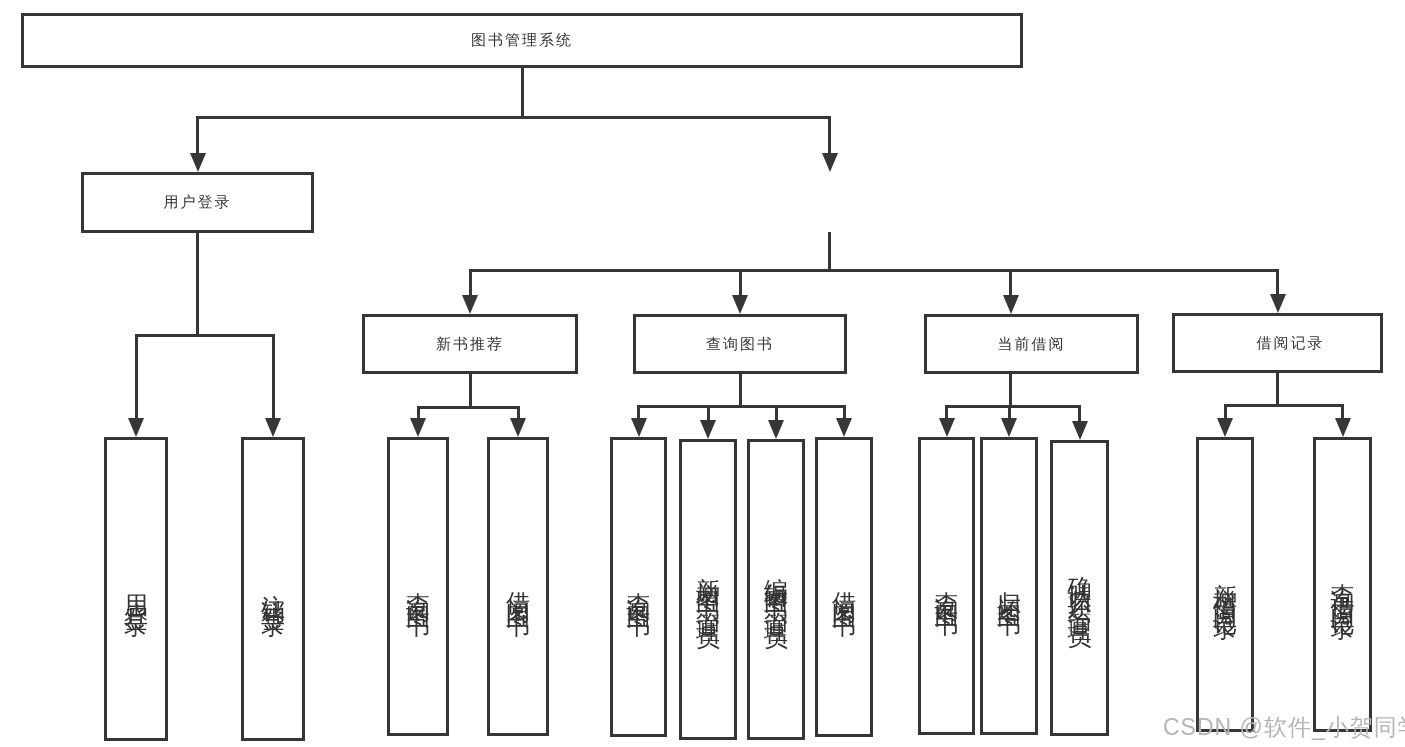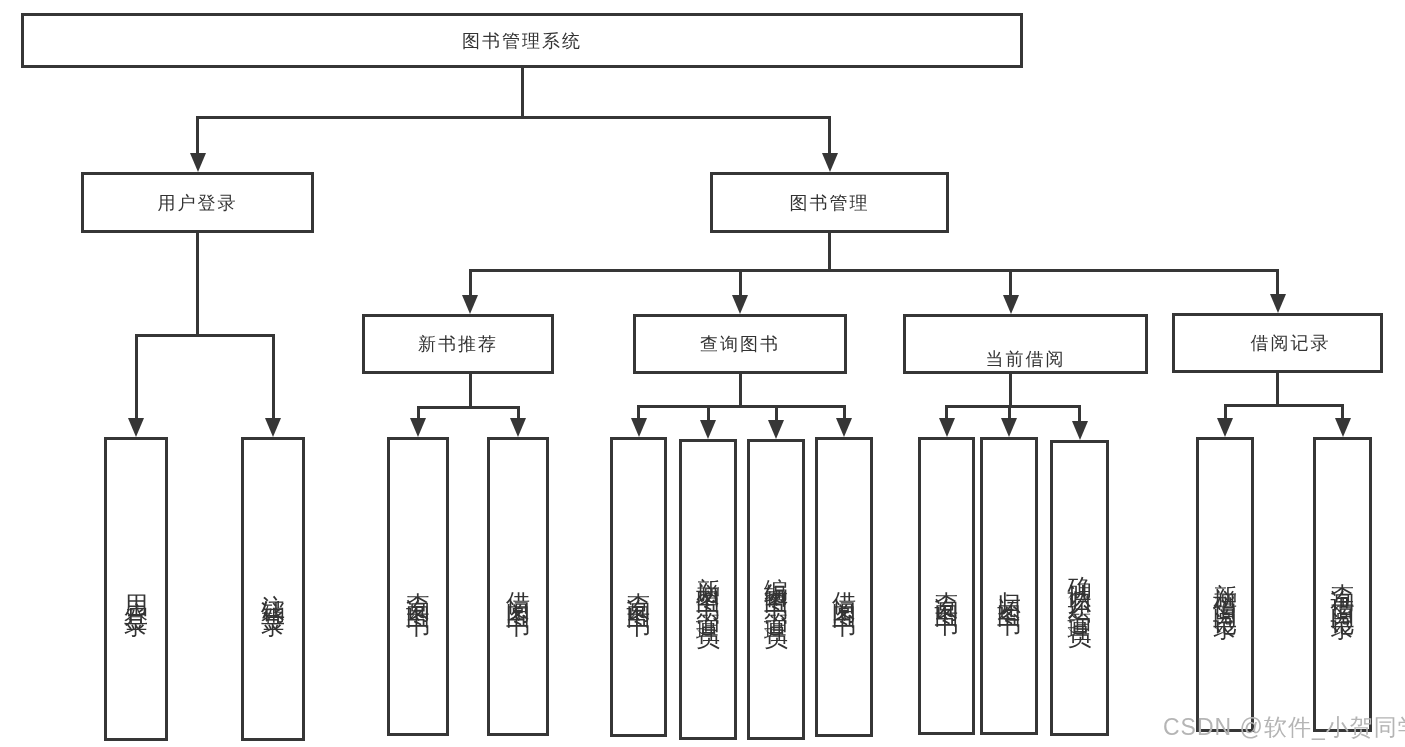--- a/index.html
+++ b/index.html
@@ -18,21 +18,21 @@
     position: absolute;
     background: #ffffff;
     border: 3px solid #363636;
     color: #333333;
     display: flex;
     align-items: center;
     justify-content: center;
     text-align: center;
   }
   .node.h {
-    font-size: 18px;
+    font-size: 15px;
     letter-spacing: 2px;
     white-space: nowrap;
   }
   .node.v {
     font-size: 24px;
   }
   .node.v span {
     writing-mode: vertical-rl;
     text-orientation: mixed;
     letter-spacing: 7px;
@@ -86,28 +86,25 @@
     <div class="node v" style="left: 104px; top: 437px; width: 64px; height: 304px;">
       <span>用户登录</span>
     </div>
     <div class="line" style="left: 271.5px; top: 335px; width: 3px; height: 85px;"></div>
     <div class="arrow" style="left: 265px; top: 418px;"></div>
     <div class="node v" style="left: 241px; top: 437px; width: 64px; height: 304px;">
       <span>注销登录</span>
     </div>
     <div class="line" style="left: 828px; top: 117px; width: 3px; height: 38px;"></div>
     <div class="arrow" style="left: 821.5px; top: 153px;"></div>
-    <div class="node h" style="left: 710px; top: 172px; width: 239px; height: 61px;">
-      <span>图书管理</span>
-    </div>
     <div class="line" style="left: 828px; top: 232px; width: 3px; height: 39.5px;"></div>
     <div class="line" style="left: 468.5px; top: 268.5px; width: 810.5px; height: 3px;"></div>
     <div class="line" style="left: 468.5px; top: 270px; width: 3px; height: 27px;"></div>
     <div class="arrow" style="left: 462px; top: 295px;"></div>
-    <div class="node h" style="left: 362px; top: 314px; width: 192px; height: 60px;">
+    <div class="node h" style="left: 362px; top: 314px; width: 216px; height: 60px;">
       <span>新书推荐</span>
     </div>
     <div class="line" style="left: 468.5px; top: 373px; width: 3px; height: 35.5px;"></div>
     <div class="line" style="left: 416.5px; top: 405.5px; width: 103px; height: 3px;"></div>
     <div class="line" style="left: 416.5px; top: 407px; width: 3px; height: 13px;"></div>
     <div class="arrow" style="left: 410px; top: 418px;"></div>
     <div class="node v" style="left: 387px; top: 437px; width: 62px; height: 299px;">
       <span>查询图书</span>
     </div>
     <div class="line" style="left: 516.5px; top: 407px; width: 3px; height: 13px;"></div>
@@ -137,21 +134,21 @@
     <div class="node v" style="left: 747px; top: 439px; width: 58px; height: 301px;">
       <span>编辑图书（管理员）</span>
     </div>
     <div class="line" style="left: 842.5px; top: 406px; width: 3px; height: 14px;"></div>
     <div class="arrow" style="left: 836px; top: 418px;"></div>
     <div class="node v" style="left: 815px; top: 437px; width: 58px; height: 300px;">
       <span>借阅图书</span>
     </div>
     <div class="line" style="left: 1009px; top: 270px; width: 3px; height: 27px;"></div>
     <div class="arrow" style="left: 1002.5px; top: 295px;"></div>
-    <div class="node h" style="left: 903px; top: 314px; width: 245px; height: 60px; align-items: flex-end;">
+    <div class="node h" style="left: 924px; top: 314px; width: 215px; height: 60px;">
       <span>当前借阅</span>
     </div>
     <div class="line" style="left: 1009px; top: 373px; width: 3px; height: 34.5px;"></div>
     <div class="line" style="left: 945px; top: 404.5px; width: 136px; height: 3px;"></div>
     <div class="line" style="left: 945px; top: 406px; width: 3px; height: 14px;"></div>
     <div class="arrow" style="left: 938.5px; top: 418px;"></div>
     <div class="node v" style="left: 918px; top: 437px; width: 57px; height: 298px;">
       <span>查询图书</span>
     </div>
     <div class="line" style="left: 1007.5px; top: 406px; width: 3px; height: 14px;"></div>

